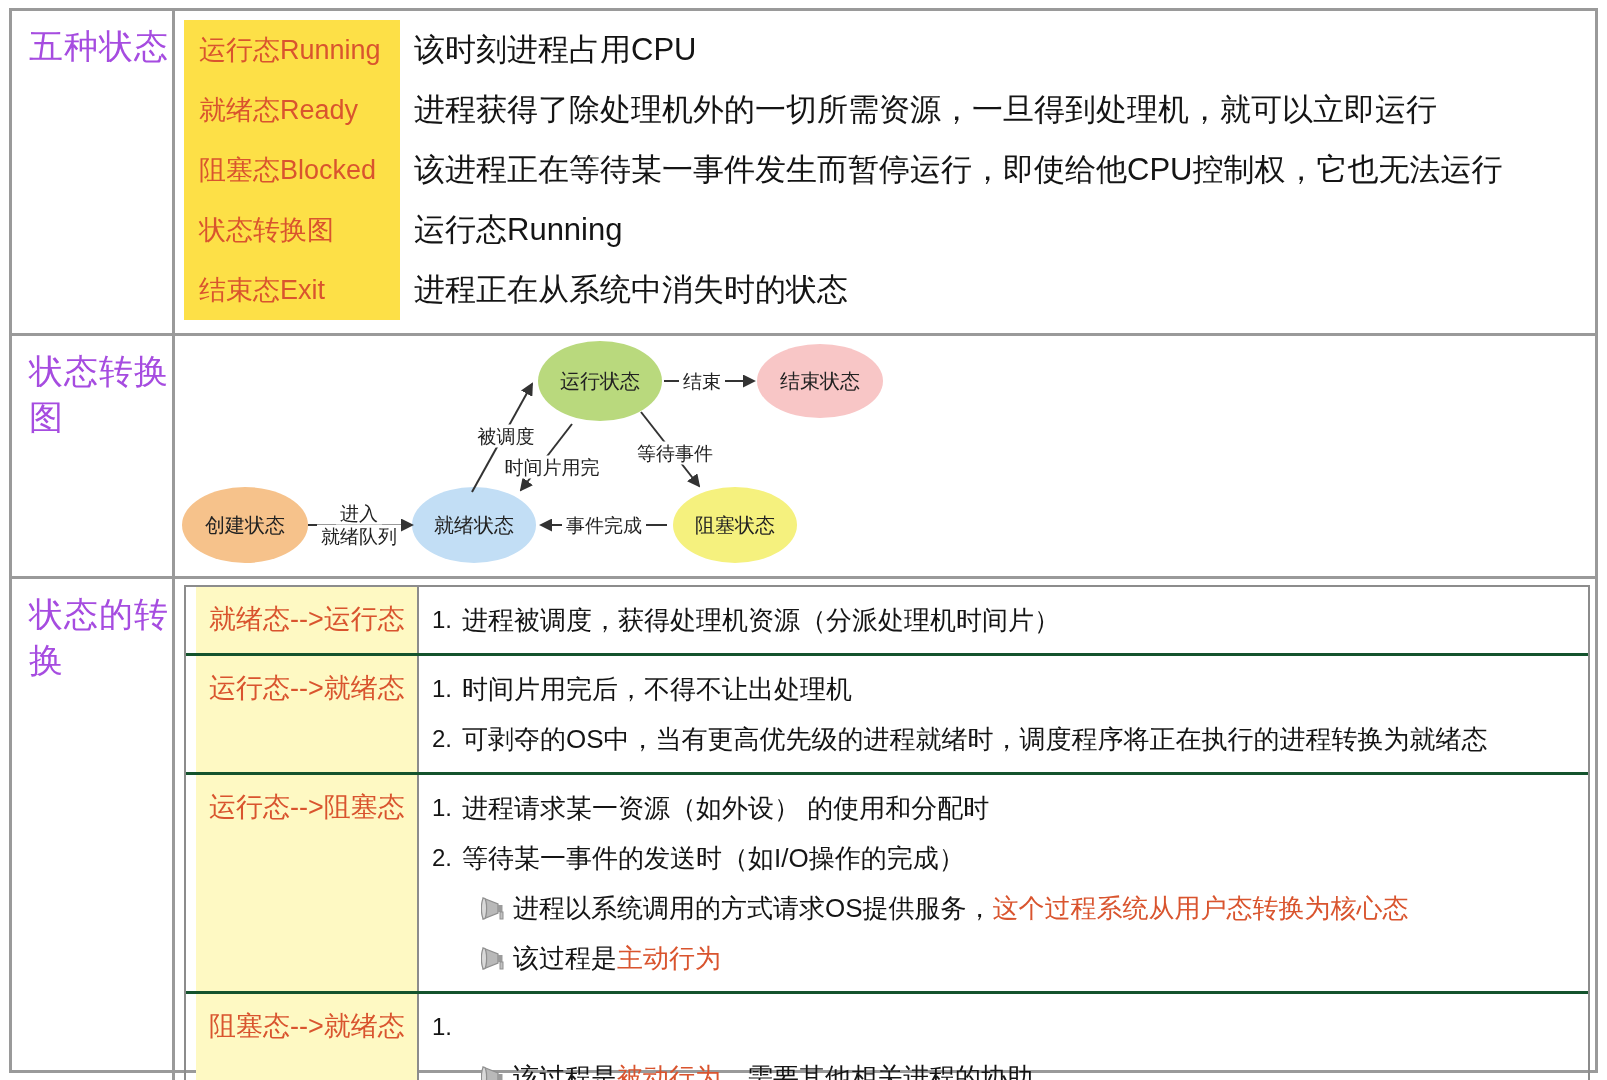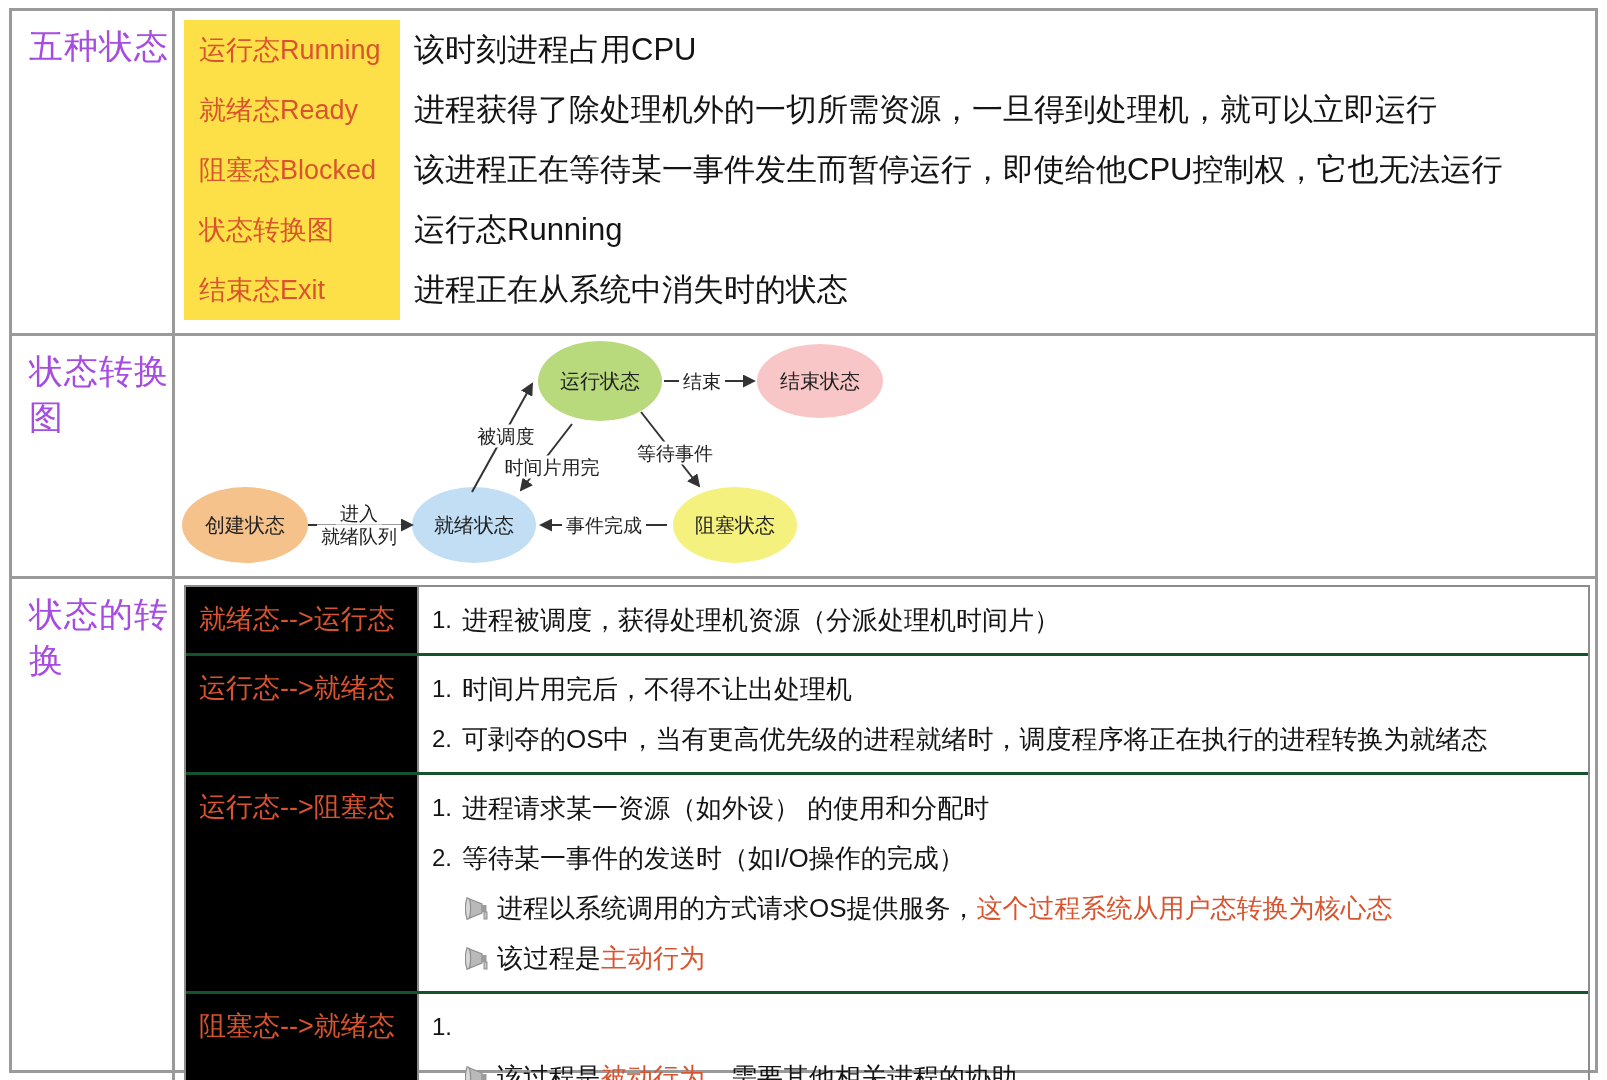--- a/index.html
+++ b/index.html
@@ -13,26 +13,26 @@
   .states-grid{display:grid;grid-template-columns:216px 1fr;}
   .sname{background:#fde047;color:#d9542e;font-size:27px;display:flex;align-items:center;padding-left:15px;height:60px;}
   .sdesc{display:flex;align-items:center;padding-left:14px;font-size:31px;color:#141414;height:60px;}
   
   .diagram-cell{position:relative;}
   
   .trans-wrap{padding:6px 0 0 9px;}
   .trans-table{border:2px solid #8c8c8c;width:1402px;}
   .trow{display:grid;grid-template-columns:233px 1fr;border-top:3px solid #14532d;}
   .trow:first-child{border-top:none;}
-  .tlabel{background:#000000;border-right:2px solid #8c8c8c;color:#d9542e;font-size:27px;padding:8px 0 8px 13px;}
+  .tlabel{background:#fef9c3;border-right:2px solid #8c8c8c;color:#d9542e;font-size:27px;padding:8px 0 8px 13px;margin-left:10px;}
   .tlabel > span{display:flex;align-items:center;height:48px;}
   .tbody{padding:8px 0;}
   .tline{display:flex;align-items:center;height:50px;padding-left:13px;font-size:26px;color:#141414;white-space:pre;}
   .tline .num{font-size:24px;width:30px;color:#141414;}
-  .tline.bullet{padding-left:46px;}
+  .tline.bullet{padding-left:62px;}
   .tline .seg.hl{color:#d9542e;}
   .speaker{width:30px;height:27px;margin-right:2px;flex:0 0 auto;}
 </style>
 </head>
 <body>
 
 <div class="outer">
 
   <div class="section bordered" style="height:322px;">
     <div class="label-cell">五种状态</div>

